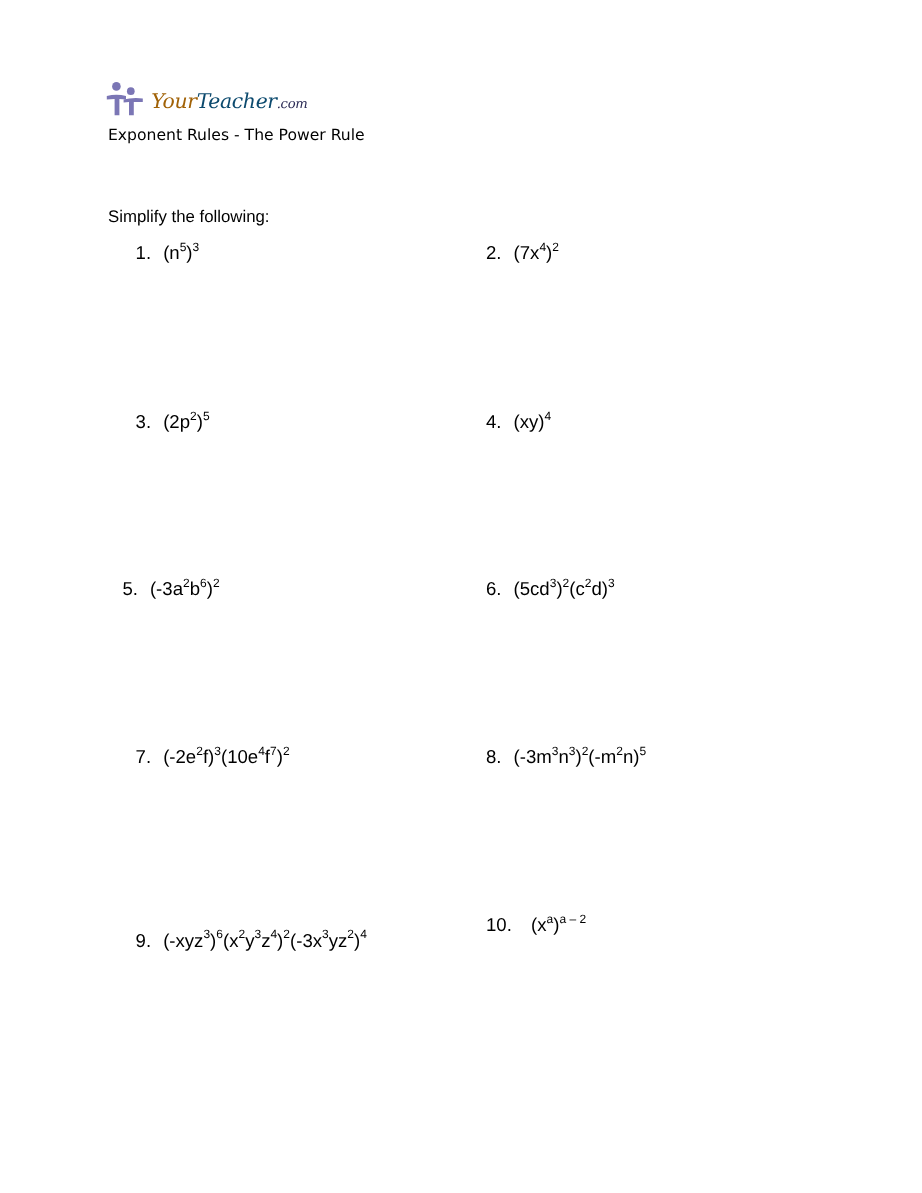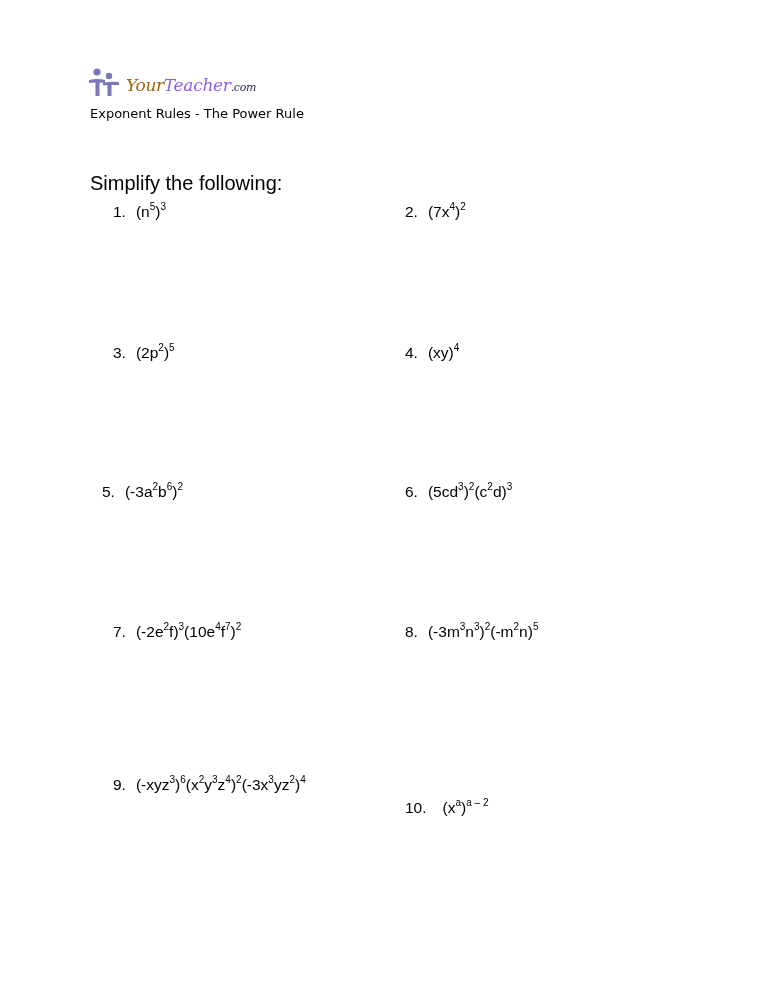--- a/index.html
+++ b/index.html
@@ -1,24 +1,24 @@
 <!DOCTYPE html>
 <html><head>
 <meta charset="utf-8">
 <style>
   html, body { margin: 0; padding: 0; background: #ffffff; }
   body { width: 768px; height: 994px; position: relative; overflow: hidden; color: #000; }
   .logo { position: absolute; left: 88px; top: 66px; height: 32px; display: flex; align-items: flex-end; }
   .logo svg { display: block; }
   .logo-text { font-family: "DejaVu Serif", serif; font-style: italic; font-size: 17px; margin-left: 4px; margin-bottom: 3px; letter-spacing: -0.3px; }
   .logo-your { color: #a16207; }
-  .logo-teacher { color: #8b5cf6; font-style: italic; }
+  .logo-teacher { color: #0c4a6e; font-style: italic; }
   .logo-com { color: #2b2b55; font-size: 11px; }
   .title { position: absolute; left: 90px; top: 106px; font-family: "DejaVu Sans", sans-serif; font-size: 13px; }
-  .instructions { position: absolute; left: 90px; top: 172px; font-family: "Liberation Sans", sans-serif; font-size: 20px; }
+  .instructions { position: absolute; left: 90px; top: 172px; font-family: "Liberation Sans", sans-serif; font-size: 14px; }
   .problem { position: absolute; font-family: "Liberation Sans", sans-serif; font-size: 15.5px; white-space: nowrap; }
   .problem .num { display: inline-block; }
   .problem .expr { display: inline-block; margin-left: 10px; }
   .problem sup { font-size: 10px; vertical-align: 0; position: relative; top: -7px; line-height: 0; }
 </style>
 </head>
 <body>
 
 <div class="logo">
   <svg width="34" height="30" viewBox="0 0 34 30">
@@ -63,15 +63,15 @@
 </div>
 
 <div class="problem" style="left:405px; top:623px;">
   <span class="num">8.</span><span class="expr"><span>(-3m</span><sup>3</sup><span>n</span><sup>3</sup><span>)</span><sup>2</sup><span>(-m</span><sup>2</sup><span>n)</span><sup>5</sup></span>
 </div>
 
 <div class="problem" style="left:113px; top:763px;margin-top:13px;">
   <span class="num">9.</span><span class="expr"><span>(-xyz</span><sup>3</sup><span>)</span><sup>6</sup><span>(x</span><sup>2</sup><span>y</span><sup>3</sup><span>z</span><sup>4</sup><span>)</span><sup>2</sup><span>(-3x</span><sup>3</sup><span>yz</span><sup>2</sup><span>)</span><sup>4</sup></span>
 </div>
 
-<div class="problem" style="left:405px; top:763px;margin-top:36px;">
+<div class="problem" style="left:405px; top:763px;">
   <span class="num">10.</span><span class="expr" style="margin-left:16px;"><span>(x</span><sup>a</sup><span>)</span><sup>a – 2</sup></span>
 </div>
 
 </body></html>

